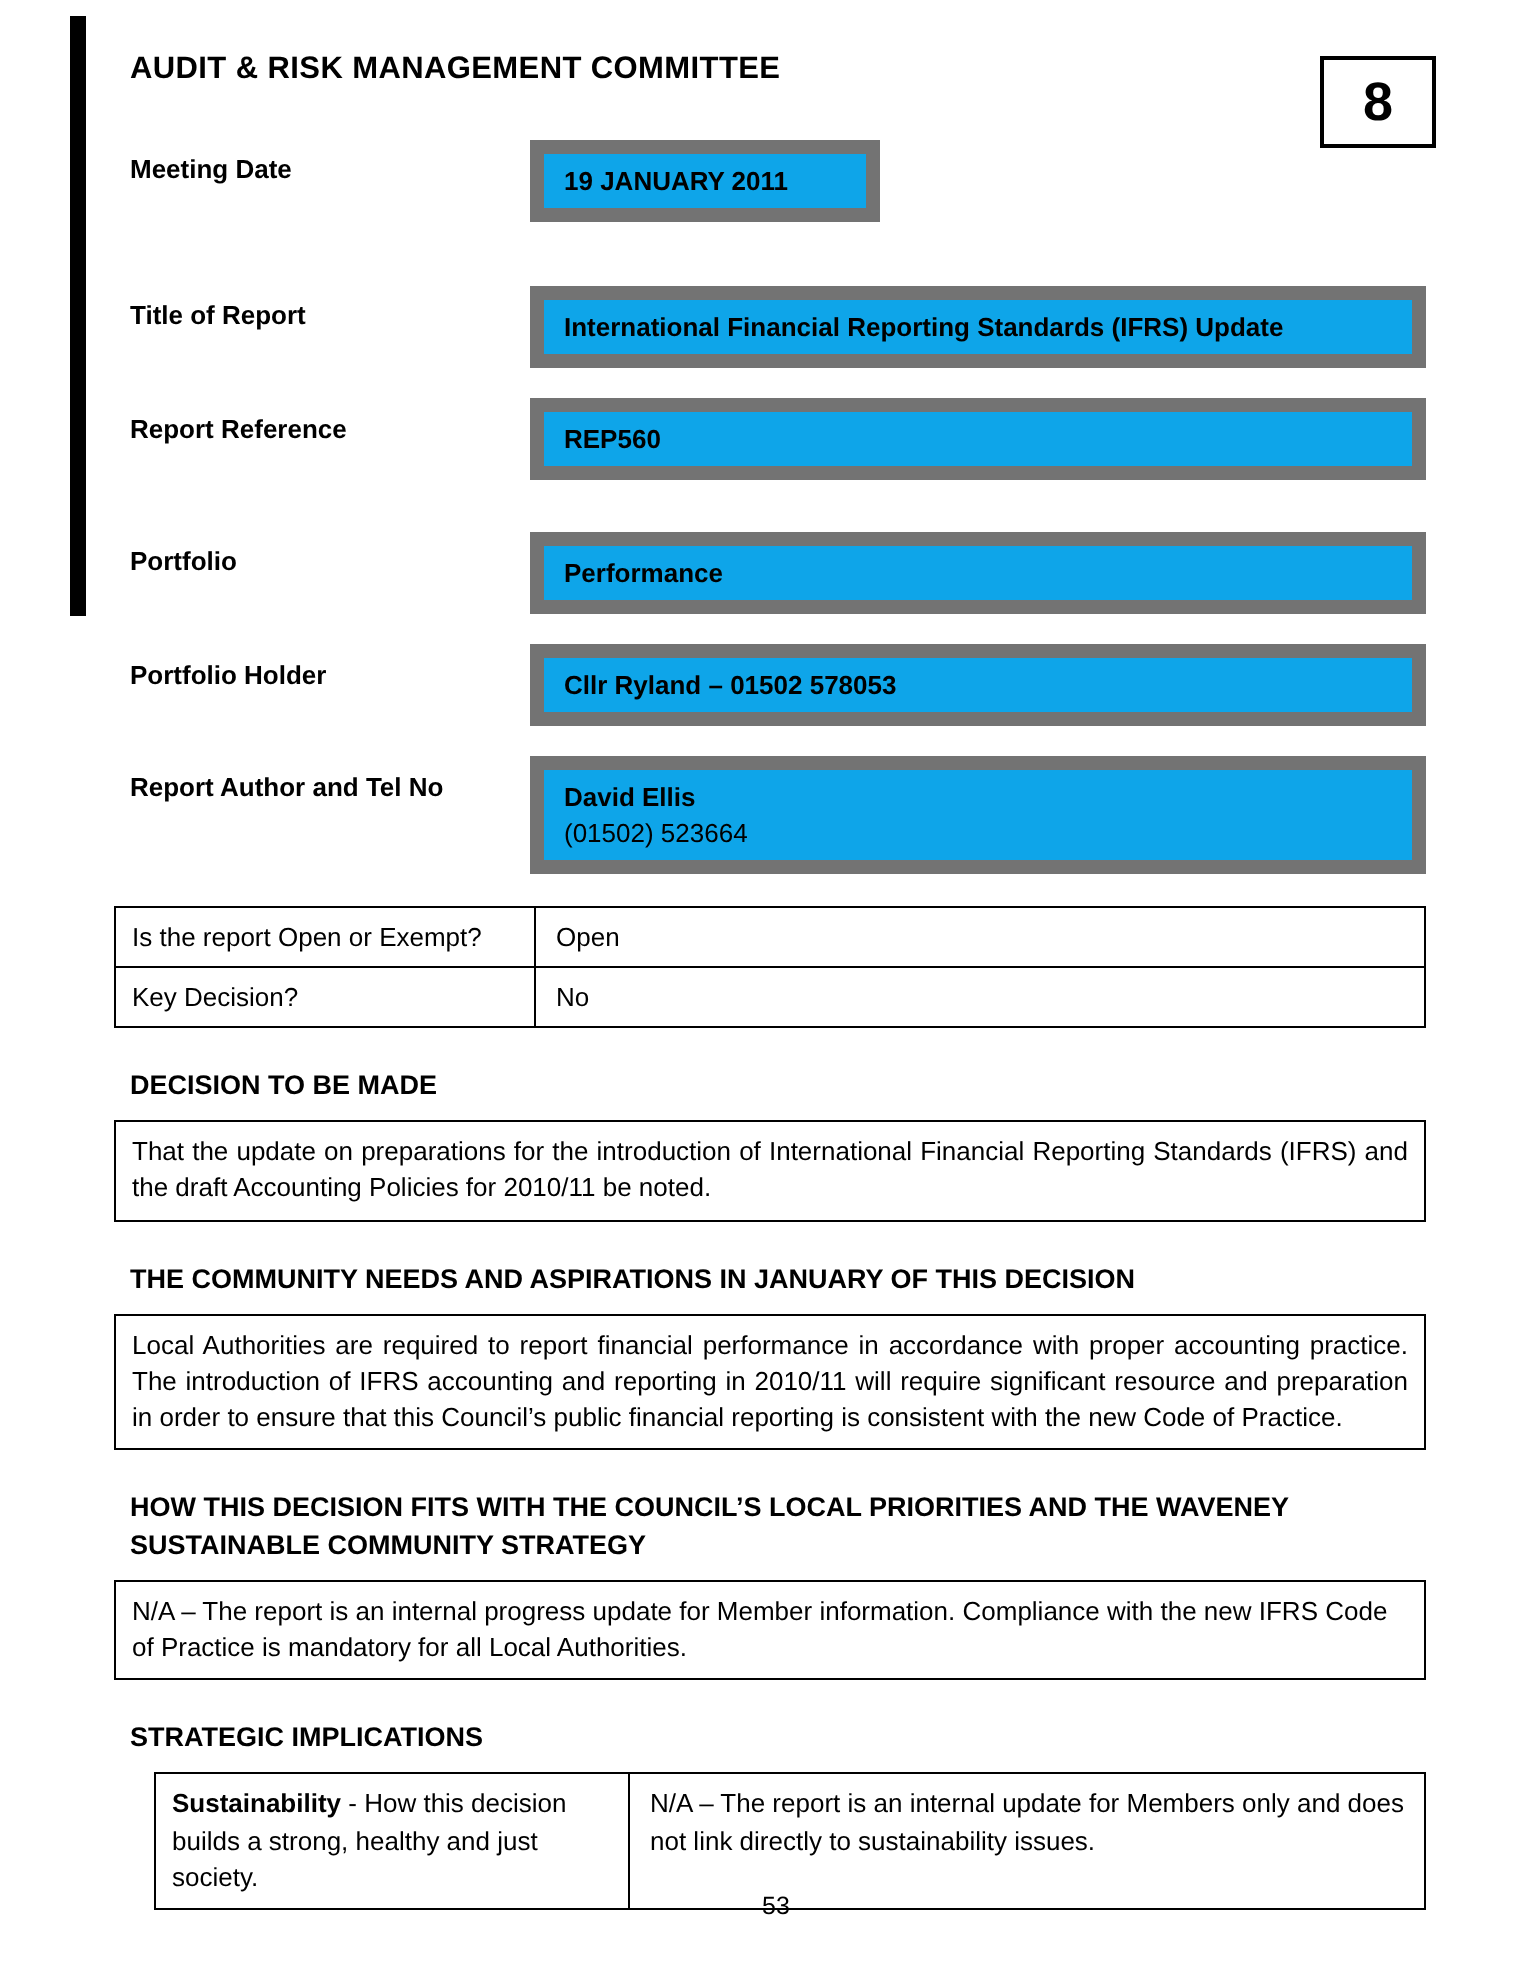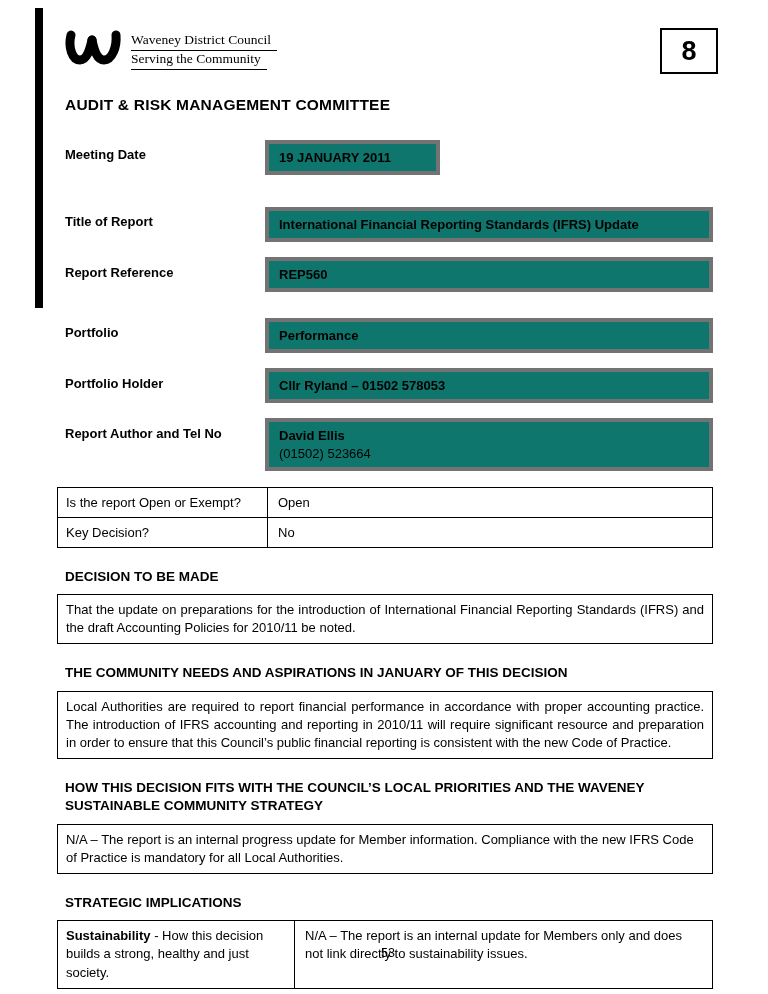--- a/index.html
+++ b/index.html
@@ -28,69 +28,59 @@
   .corner-box{
     position:absolute;right:50px;top:28px;width:54px;height:42px;
     border:2px solid #000;display:flex;align-items:center;justify-content:center;
     font-size:27px;font-weight:bold;background:#fff;
   }
   .doc-title{font-size:15.5px;font-weight:bold;margin:26px 0 0 8px;letter-spacing:.2px;}
   
   .field-row{display:flex;align-items:stretch;margin-top:16px;}
   .field-label{width:200px;margin-left:8px;font-weight:bold;padding-top:7px;flex:0 0 auto;box-sizing:border-box;}
   .field-value{
-    border:4px solid #737373;padding:6px 10px;font-weight:bold;background:#0f766e;
+    border:7px solid #737373;padding:6px 10px;font-weight:bold;background:#0ea5e9;
     flex:1 1 auto;box-sizing:border-box;min-height:30px;
   }
   .field-value.fixed{flex:0 0 auto;width:175px;}
   .stack .field-row + .field-row .field-value{margin-top:-1px;}
   .mt-lg{margin-top:32px;}
   .mt-md{margin-top:26px;}
   .author-tel{font-weight:normal;margin-top:3px;}
   
   .kv-table{border:1px solid #000;margin-top:16px;}
   .kv-row{display:flex;}
   .kv-row + .kv-row{border-top:1px solid #000;}
   .kv-cell-label{width:210px;flex:0 0 auto;padding:7px 8px;border-right:1px solid #000;box-sizing:border-box;}
   .kv-cell-value{flex:1 1 auto;padding:7px 10px;}
   
   .section-heading{font-size:13.5px;font-weight:bold;margin:20px 0 8px 8px;line-height:1.35;}
   .section-box{border:1px solid #000;padding:6px 8px;line-height:1.4;}
   .section-box.justify{text-align:justify;}
   
-  .strat-table{border:1px solid #000;display:flex;margin-top:4px;}
+  .strat-table{border:1px solid #000;display:flex;margin-top:4px;margin-left:20px;}
   .strat-label{width:237px;flex:0 0 auto;border-right:1px solid #000;padding:6px 8px;line-height:1.4;box-sizing:border-box;}
   .strat-value{flex:1 1 auto;padding:6px 10px;line-height:1.4;}
   .bold{font-weight:bold;}
   .page-number{
     position:absolute;bottom:34px;left:4px;width:100%;text-align:center;font-size:12.5px;margin-top:12px;
   }
 </style>
 </head>
 <body>
 
 <div class="page">
   <div class="scan-bar"></div>
 
   <div class="corner-box">
     <span>8</span>
   </div>
 
   <div class="content">
 
-    <div class="logo-row">
-      <svg class="logo-mark" viewBox="0 0 58 36" xmlns="http://www.w3.org/2000/svg">
-        <path d="M6 5 C 3 17, 7 30, 15 30 C 22 30, 25 19, 27 10" fill="none" stroke="#000" stroke-width="9" stroke-linecap="round"></path>
-        <path d="M27 10 C 29 20, 32 30, 39 30 C 47 30, 52 17, 51 5" fill="none" stroke="#000" stroke-width="9" stroke-linecap="round"></path>
-      </svg>
-      <div class="logo-text">
-        <span class="line">Waveney District Council</span><br>
-        <span class="line">Serving the Community</span>
-      </div>
-    </div>
 
     <div class="doc-title">AUDIT &amp; RISK MANAGEMENT COMMITTEE</div>
 
     <div class="field-row mt-md">
       <div class="field-label">Meeting Date</div>
       <div class="field-value fixed">19 JANUARY 2011</div>
     </div>
 
     <div class="stack mt-lg">
       <div class="field-row">

